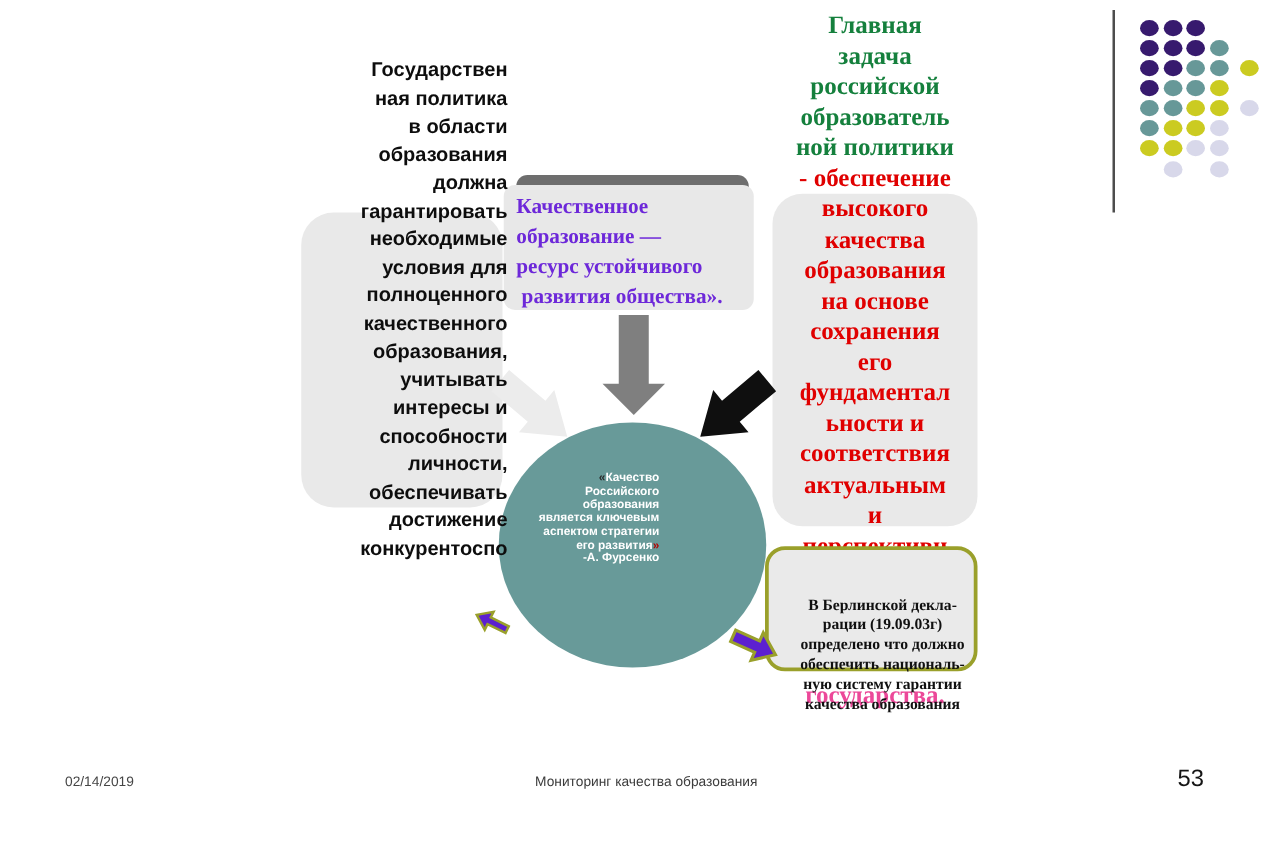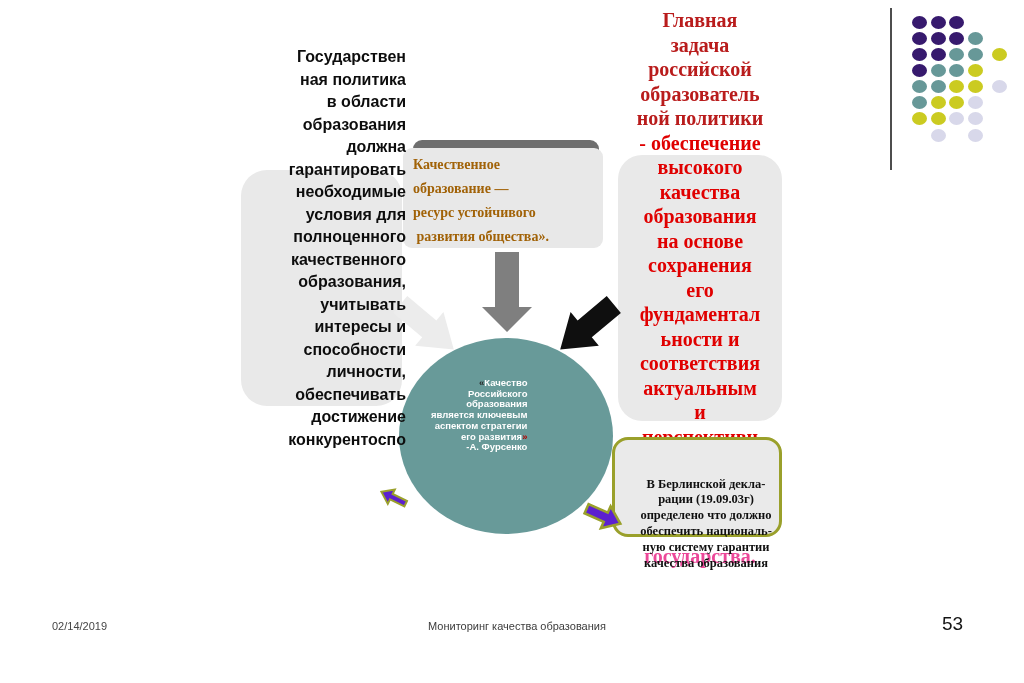--- a/index.html
+++ b/index.html
@@ -21,34 +21,34 @@
   .top-box-shadow{
     position:absolute;left:413px;top:140px;width:186px;height:40px;
     background:#6e6e6e;border-radius:9px;z-index:1;
   }
   .top-box{
     position:absolute;left:403px;top:148px;width:200px;height:100px;
     background:#e8e8e8;border-radius:9px;z-index:2;
   }
   .top-box-text{
     position:absolute;left:10px;top:5px;
-    font-family:"Liberation Serif",serif;font-weight:bold;font-size:14px;
-    line-height:24px;color:#a16207;white-space:pre;text-align:left;
+    font-family:"Liberation Serif",serif;font-weight:bold;font-size:17px;
+    line-height:24px;color:#6d28d9;white-space:pre;text-align:left;
   }
   
   .gray-box-right{
     position:absolute;left:618px;top:155px;width:164px;height:266px;
     background:#e9e9e9;border-radius:24px;z-index:1;
   }
   .right-col{
     position:absolute;left:608px;top:8px;width:184px;z-index:2;
     font-family:"Liberation Serif",serif;font-weight:bold;font-size:20px;
     line-height:24.5px;text-align:center;
   }
-  .right-col .black-part{white-space:pre;color:#b91c1c;}
+  .right-col .black-part{white-space:pre;color:#15803d;}
   .right-col .red-part{white-space:pre;color:#e00000;}
   .gosudarstva{
     position:absolute;left:608px;top:545px;width:184px;z-index:4;
     font-family:"Liberation Serif",serif;font-weight:bold;font-size:20px;
     color:#ec4899;text-align:center;
   }
   
   .circle{
     position:absolute;left:399px;top:338px;width:214px;height:196px;
     background:#689a99;border-radius:50%;z-index:2;

